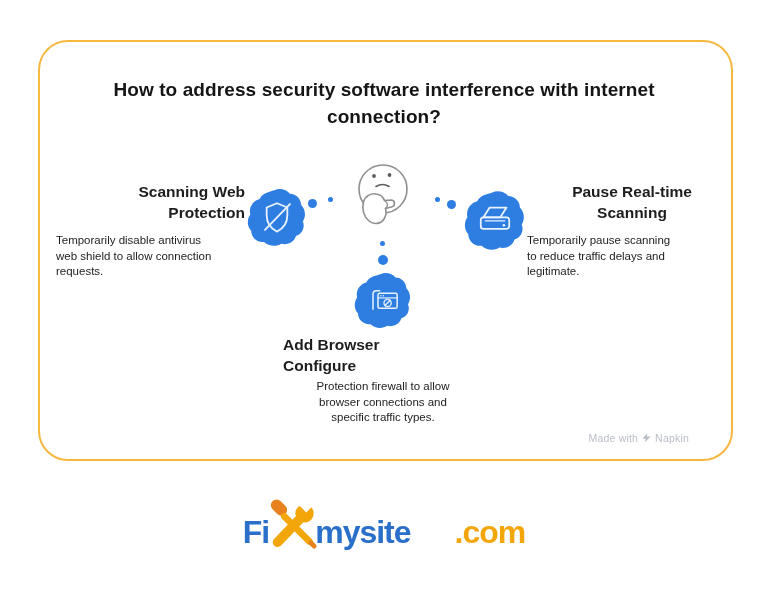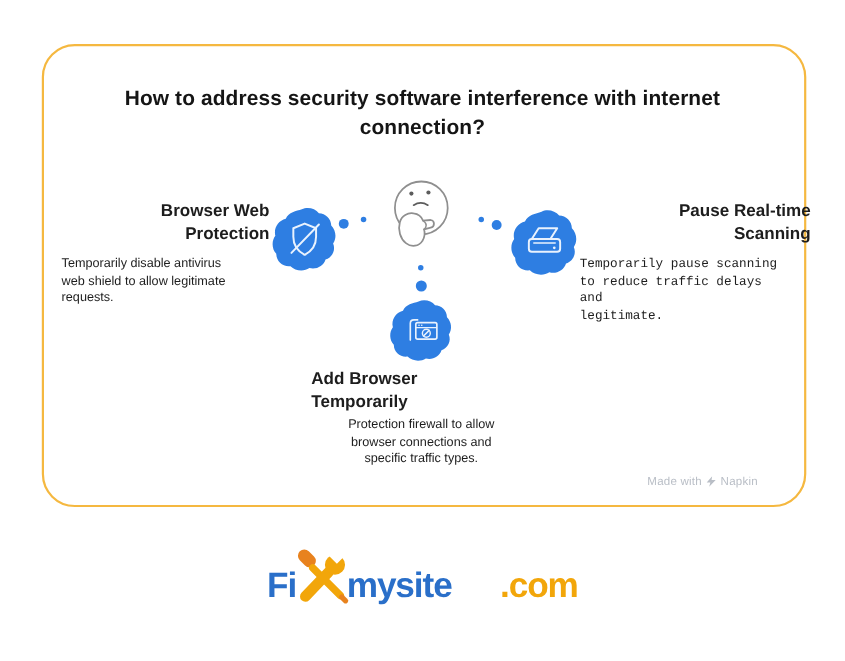--- a/index.html
+++ b/index.html
@@ -10,22 +10,22 @@
         border:2px solid #F5B840;border-radius:30px;background:#ffffff;}
 
   .title{position:absolute;left:64px;top:76px;width:640px;text-align:center;
          font-size:19px;line-height:27px;font-weight:700;color:#151515;letter-spacing:.1px;}
 
   .heading{position:absolute;font-size:15.5px;line-height:21px;font-weight:700;color:#1d1d1d;}
   .desc{position:absolute;font-size:11.5px;line-height:15.5px;font-weight:400;color:#1d1d1d;}
 
   .h-left{top:181px;left:45px;width:200px;text-align:right;}
   .d-left{top:233px;left:56px;width:189px;}
-  .h-right{top:181px;left:527px;width:210px;text-align:right;}
-  .d-right{top:233px;left:527px;width:190px;text-align:left;font-family:Liberation Mono, monospace;}
+  .h-right{top:181px;left:527px;width:210px;text-align:center;}
+  .d-right{top:233px;left:527px;width:190px;text-align:left;}
   .h-bottom{top:334px;left:283px;width:200px;}
   .d-bottom{top:379px;left:293px;width:180px;text-align:center;}
 
   .blob{position:absolute;}
   .blob-left{left:246px;top:186px;width:62px;height:62px;}
   .blob-right{left:463px;top:188px;width:64px;height:64px;}
   .blob-bottom{left:353px;top:270px;width:60px;height:60px;}
 
   .dot{position:absolute;border-radius:50%;background:#2E7EE2;}
   .dot-l-big{left:308px;top:199px;width:9px;height:9px;}
@@ -68,26 +68,26 @@
   </svg>
 
   <div class="dot dot-l-big"></div>
   <div class="dot dot-l-small"></div>
   <div class="dot dot-r-small"></div>
   <div class="dot dot-r-big"></div>
   <div class="dot dot-d-small"></div>
   <div class="dot dot-d-big"></div>
 
   <div class="heading h-left">
-    <span>Browser Web</span><br>
+    <span>Scanning Web</span><br>
     <span>Protection</span>
   </div>
   <div class="desc d-left">
     <span>Temporarily disable antivirus</span><br>
-    <span>web shield to allow legitimate</span><br>
+    <span>web shield to allow connection</span><br>
     <span>requests.</span>
   </div>
   <svg class="blob blob-left" viewBox="0 0 72 72">
     <path d="M33 5 C39 2 47 4 51 9 C58 9 64 15 64 22 C69 27 70 35 66 41 C69 48 65 56 58 58 C56 65 48 69 41 67 C35 71 26 70 21 65 C13 66 6 60 6 52 C1 47 1 38 5 33 C3 25 8 17 16 15 C19 8 27 7 33 5 Z" fill="#2E7EE2"></path>
     <path d="M36 20 L48 25 V34 C48 44 42 50 36 53 C30 50 24 44 24 34 V25 Z" fill="none" stroke="#E9F2FE" stroke-width="2.1" stroke-linejoin="round"></path>
     <path d="M22 51 L51 21" fill="none" stroke="#E9F2FE" stroke-width="2.1" stroke-linecap="round"></path>
   </svg>
 
   <div class="heading h-right">
     <span>Pause Real-time</span><br>
@@ -101,21 +101,21 @@
   <svg class="blob blob-right" viewBox="0 0 72 72">
     <path d="M33 5 C39 2 47 4 51 9 C58 9 64 15 64 22 C69 27 70 35 66 41 C69 48 65 56 58 58 C56 65 48 69 41 67 C35 71 26 70 21 65 C13 66 6 60 6 52 C1 47 1 38 5 33 C3 25 8 17 16 15 C19 8 27 7 33 5 Z" fill="#2E7EE2"></path>
     <path d="M23 33 L30 22 H49 L42 33 Z" fill="none" stroke="#E9F2FE" stroke-width="2" stroke-linejoin="round"></path>
     <rect x="20" y="33" width="32" height="13" rx="3" fill="none" stroke="#E9F2FE" stroke-width="2"></rect>
     <path d="M25 37 H47" fill="none" stroke="#E9F2FE" stroke-width="1.4" stroke-linecap="round"></path>
     <circle cx="46" cy="42" r="1.4" fill="#E9F2FE"></circle>
   </svg>
 
   <div class="heading h-bottom">
     <span>Add Browser</span><br>
-    <span>Temporarily</span>
+    <span>Configure</span>
   </div>
   <div class="desc d-bottom">
     <span>Protection firewall to allow</span><br>
     <span>browser connections and</span><br>
     <span>specific traffic types.</span>
   </div>
   <svg class="blob blob-bottom" viewBox="0 0 72 72">
     <path d="M33 5 C39 2 47 4 51 9 C58 9 64 15 64 22 C69 27 70 35 66 41 C69 48 65 56 58 58 C56 65 48 69 41 67 C35 71 26 70 21 65 C13 66 6 60 6 52 C1 47 1 38 5 33 C3 25 8 17 16 15 C19 8 27 7 33 5 Z" fill="#2E7EE2"></path>
     <path d="M24 47 V29 Q24 25 28 25 H32" fill="none" stroke="#E9F2FE" stroke-width="1.8" stroke-linecap="round"></path>
     <rect x="30" y="28" width="23" height="18" rx="2" fill="none" stroke="#E9F2FE" stroke-width="1.8"></rect>

